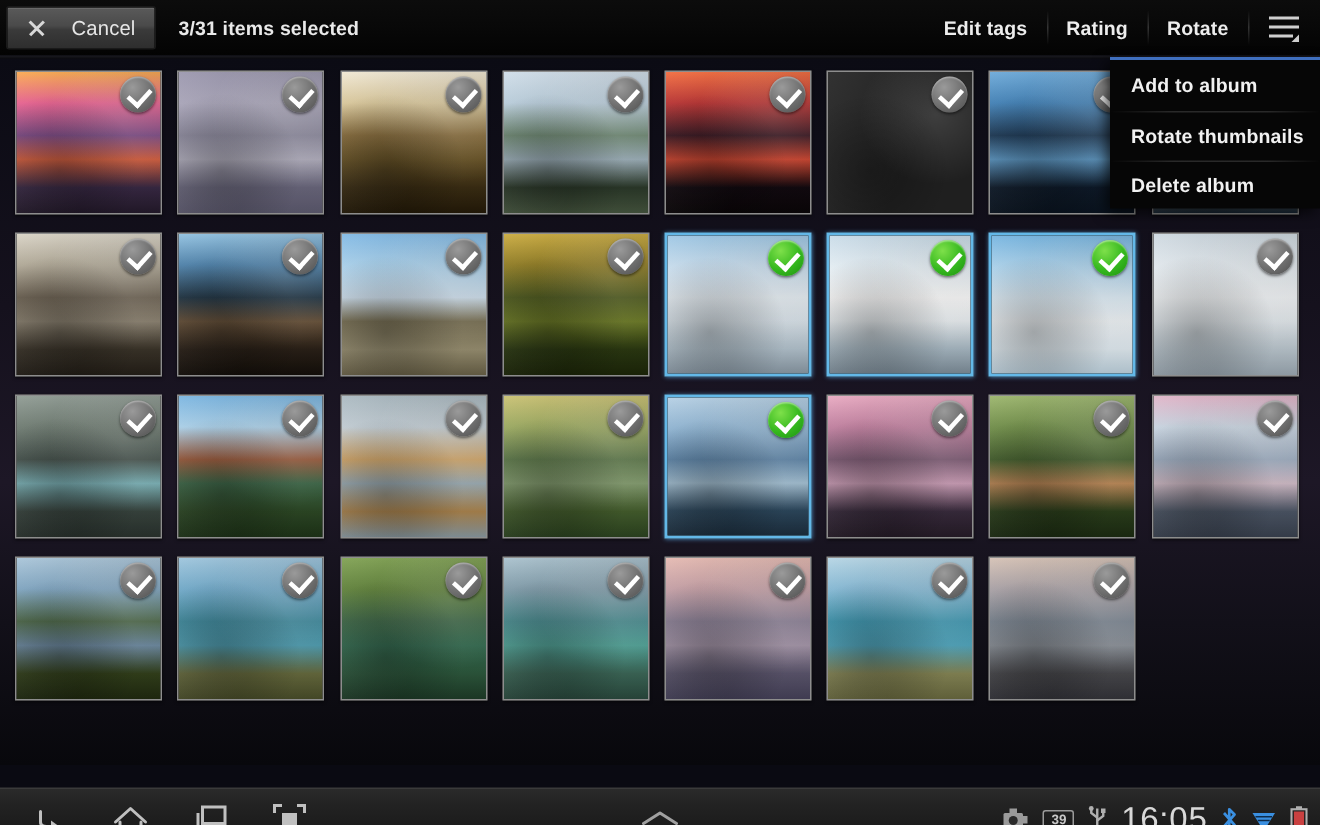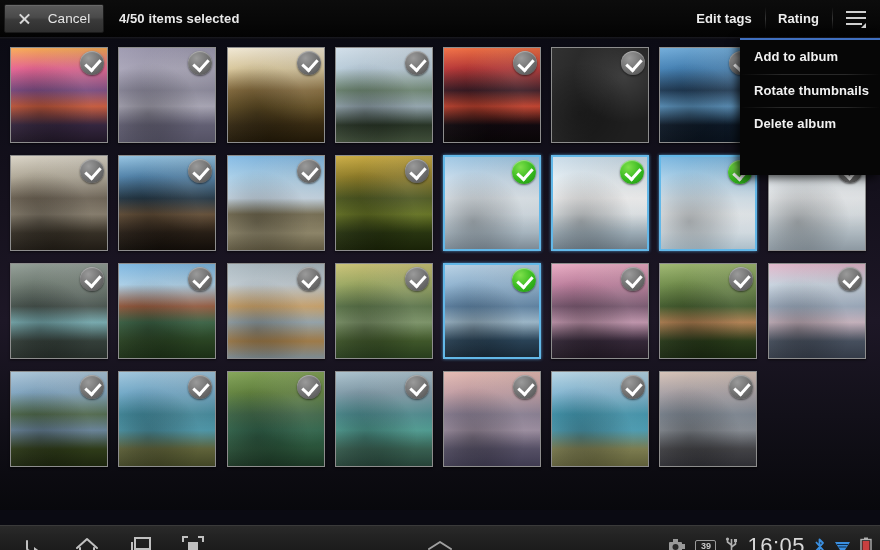--- a/index.html
+++ b/index.html
@@ -101,21 +101,21 @@
     box-shadow:0 1px 2px rgba(0,0,0,.55), inset 0 1px 1px rgba(255,255,255,.45);
   }
   .chk:before {
     content:""; position:absolute; left:7.5px; top:4.5px;
     width:7px; height:12px; border:solid #fff; border-width:0 3px 3px 0;
     transform:rotate(42deg);
   }
 
   
   .menu {
-    position:absolute; left:740px; top:38px; width:140px; height:137px;
+    position:absolute; left:740px; top:38px; width:140px; height:101px;
     background:#060606;
     border-top:2px solid #3f6fbf;
     box-shadow:-3px 3px 9px rgba(0,0,0,.75);
     z-index:60;
   }
   .menu-item {
     position:relative; height:33.5px; display:flex; align-items:center;
     padding-left:14px; font-size:13px; color:#f1f1f1; font-weight:bold;
     cursor:pointer; letter-spacing:.1px; white-space:nowrap;
   }
@@ -316,25 +316,26 @@
           <div class="chk"></div>
         </div>
       </div>
     </div>
 
   <div class="topbar">
     <div class="cancel-btn">
       <span class="cancel-x"></span>
       <span class="cancel-label">Cancel</span>
     </div>
-    <div class="sel-count">4/50 items selected</div>
+    <div class="sel-count">3/31 items selected</div>
     <div class="topbar-spacer"></div>
     <div class="tb-actions" id="tb-actions">
         <div class="tb-item">Edit tags</div>
         <div class="tb-item">Rating</div>
+        <div class="tb-item">Rotate</div>
       </div>
     <div class="tb-burger">
       <span class="burger-glyph">
         <i></i>
           <i></i>
           <i></i>
         <span class="burger-tri"></span>
       </span>
     </div>
   </div>

